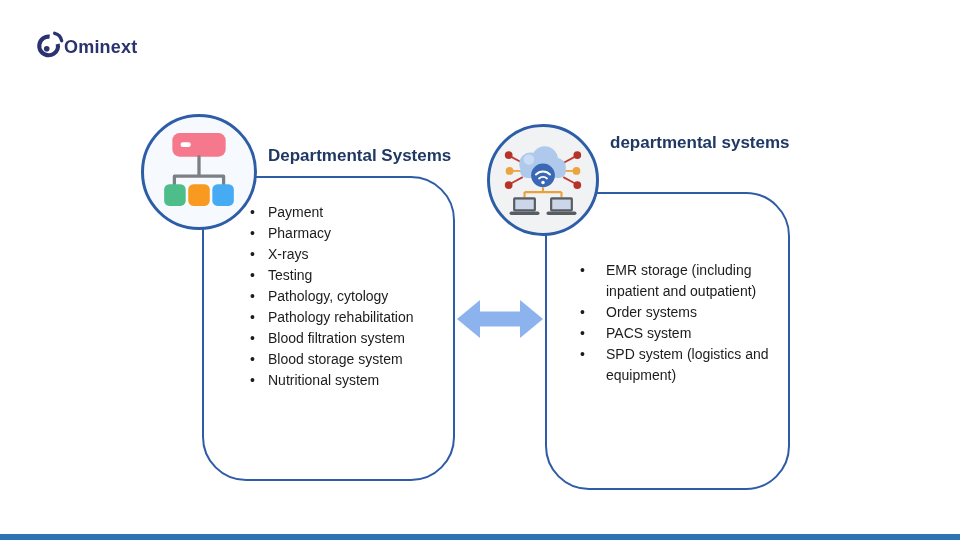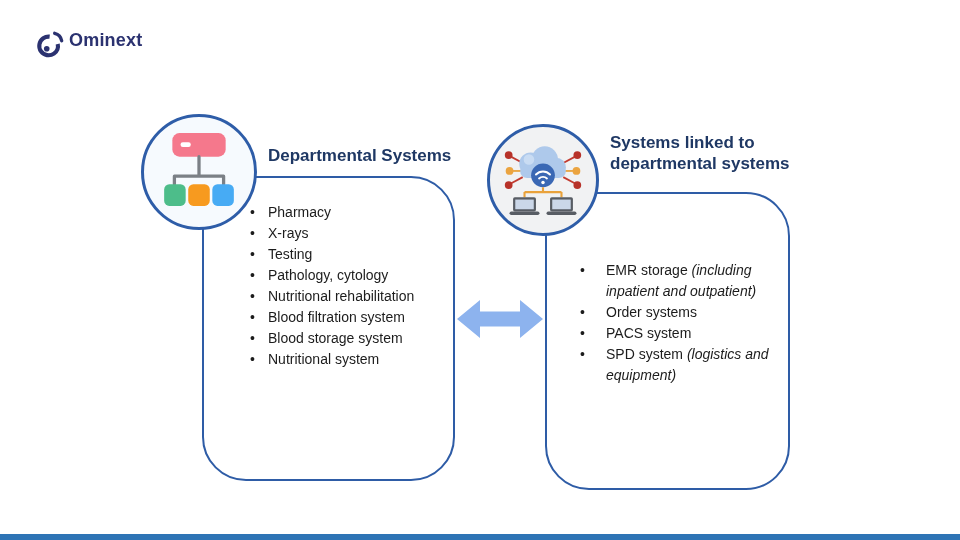--- a/index.html
+++ b/index.html
@@ -6,21 +6,21 @@
   html, body { background: #ffffff; }
   .slide {
     position: relative;
     width: 960px; height: 540px;
     background: #ffffff;
     font-family: "Liberation Sans", sans-serif;
     overflow: hidden;
   }
 
   
-  .logo { position: absolute; left: 36px; top: 30px; display: flex; align-items: flex-start; gap: 5px; }
+  .logo { position: absolute; left: 36px; top: 30px; display: flex; align-items: center; }
   .logo-text { font-size: 18px; font-weight: bold; color: #2B3270; letter-spacing: 0.2px; }
 
   
   .badge {
     position: absolute; border-radius: 50%;
     border: 3px solid #2E5DA8;
     display: flex; align-items: center; justify-content: center;
     z-index: 3;
   }
   .badge-left  { left: 141px; top: 114px; width: 116px; height: 116px; background: #F6FAFE; }
@@ -56,21 +56,21 @@
   ul.items li::before {
     content: "\2022";
     position: absolute; left: 0; top: 0;
     font-size: 14px; color: #1C1C1C;
   }
   .items-left  { left: 250px; top: 202px; width: 200px; }
   .items-left li  { padding-left: 18px; }
   .items-right { left: 580px; top: 260px; width: 196px; }
   .items-right li { padding-left: 26px; line-height: 21.5px; }
   .items-right li::before { left: 2px; }
-  .note { font-style: italic; }
+  .note { }
 
   
   .arrow-wrap { position: absolute; left: 457px; top: 300px; width: 86px; height: 38px; z-index: 2; }
 
   
   .footer-bar { position: absolute; left: 0; top: 534px; width: 960px; height: 6px; background: #2E74B5; }
 </style>
 </head>
 <body>
 
@@ -99,25 +99,26 @@
         <rect x="27.5" y="54" width="21" height="21" rx="5" fill="#F79A1F"></rect>
         <rect x="51" y="54" width="21" height="21" rx="5" fill="#47ABF4"></rect>
       </svg>
     </span>
   </div>
 
   <div class="panel-title title-left">Departmental Systems</div>
 
   <ul class="items items-left">
 
+  <li><span>Payment</span></li>
       <li><span>Pharmacy</span></li>
       <li><span>X-rays</span></li>
       <li><span>Testing</span></li>
       <li><span>Pathology, cytology</span></li>
-      <li><span>Nutritional rehabilitation</span></li>
+      <li><span>Pathology rehabilitation</span></li>
       <li><span>Blood filtration system</span></li>
       <li><span>Blood storage system</span></li>
       <li><span>Nutritional system</span></li>
     </ul>
 
   <div class="arrow-wrap">
     <svg width="86" height="38" viewBox="0 0 86 38">
       <polygon points="0,19 23,0 23,11.5 63,11.5 63,0 86,19 63,38 63,26.5 23,26.5 23,38" fill="#8DB3EE"></polygon>
     </svg>
   </div>
@@ -159,21 +160,20 @@
         <rect x="18.5" y="74.5" width="21" height="11" fill="#CBD7E8"></rect>
         <rect x="12" y="88" width="34" height="4" rx="2" fill="#585D64"></rect>
         <rect x="58" y="72" width="26" height="16" rx="2" fill="#585D64"></rect>
         <rect x="60.5" y="74.5" width="21" height="11" fill="#CBD7E8"></rect>
         <rect x="54" y="88" width="34" height="4" rx="2" fill="#585D64"></rect>
       </svg>
     </span>
   </div>
 
   <div class="panel-title title-right">
-    <div>Systems linked to</div>
     <div>departmental systems</div>
   </div>
 
   <ul class="items items-right">
 
   <li><span>EMR storage </span><span class="note">(including inpatient and outpatient)</span></li>
       <li><span>Order systems</span></li>
       <li><span>PACS system</span></li>
       <li><span>SPD system </span><span class="note">(logistics and equipment)</span></li>
     </ul>

